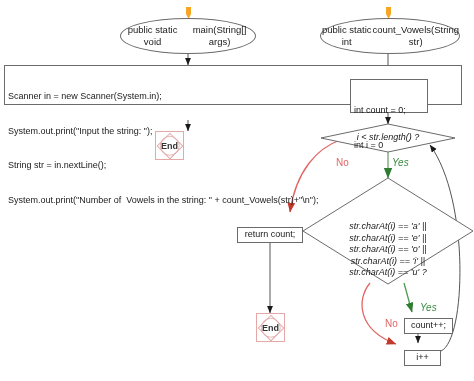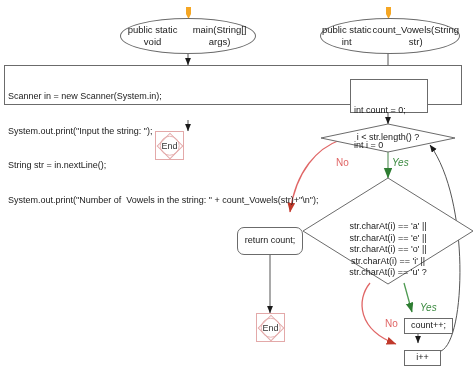--- a/index.html
+++ b/index.html
@@ -87,32 +87,34 @@
     height: 76%;
     transform: translate(-50%, -50%);
     border: 1px solid #e8b6b6;
     border-radius: 50%;
     box-sizing: border-box;
   }
   .end-node .end-label {
     position: relative;
     z-index: 2;
     background: transparent;
+    font-weight: bold;
   }
   
   .diamond-text {
     position: absolute;
     display: flex;
     flex-direction: column;
     align-items: center;
     justify-content: center;
     font-size: 9px;
     color: #1a1a1a;
     line-height: 11.5px;
     pointer-events: none;
+    font-style: italic;
   }
   
   .edge-label {
     position: absolute;
     font-size: 10px;
     white-space: nowrap;
   }
   .label-no { color: #e06666; }
   .label-yes { color: #3d8b41; font-style: italic; }
   
@@ -233,21 +235,21 @@
   </div>
 
   <div class="node rect center" style="left:404px; top:318px; width:49px; height:16px;">
     <span>count++;</span>
   </div>
 
   <div class="node rect center" style="left:404px; top:350px; width:37px; height:16px;">
     <span>i++</span>
   </div>
 
-  <div class="node rect center" style="left:237px; top:227px; width:66px; height:28px;border-radius:7px;">
+  <div class="node rect center" style="left:237px; top:227px; width:66px; height:16px;">
     <span>return count;</span>
   </div>
 
   <div class="node end-node" style="left:256px; top:313px; width:29px; height:29px; position:absolute;">
     <span class="inner-circle"></span>
     <span class="inner-diamond"></span>
     <span class="end-label">End</span>
   </div>
 
 </div>

